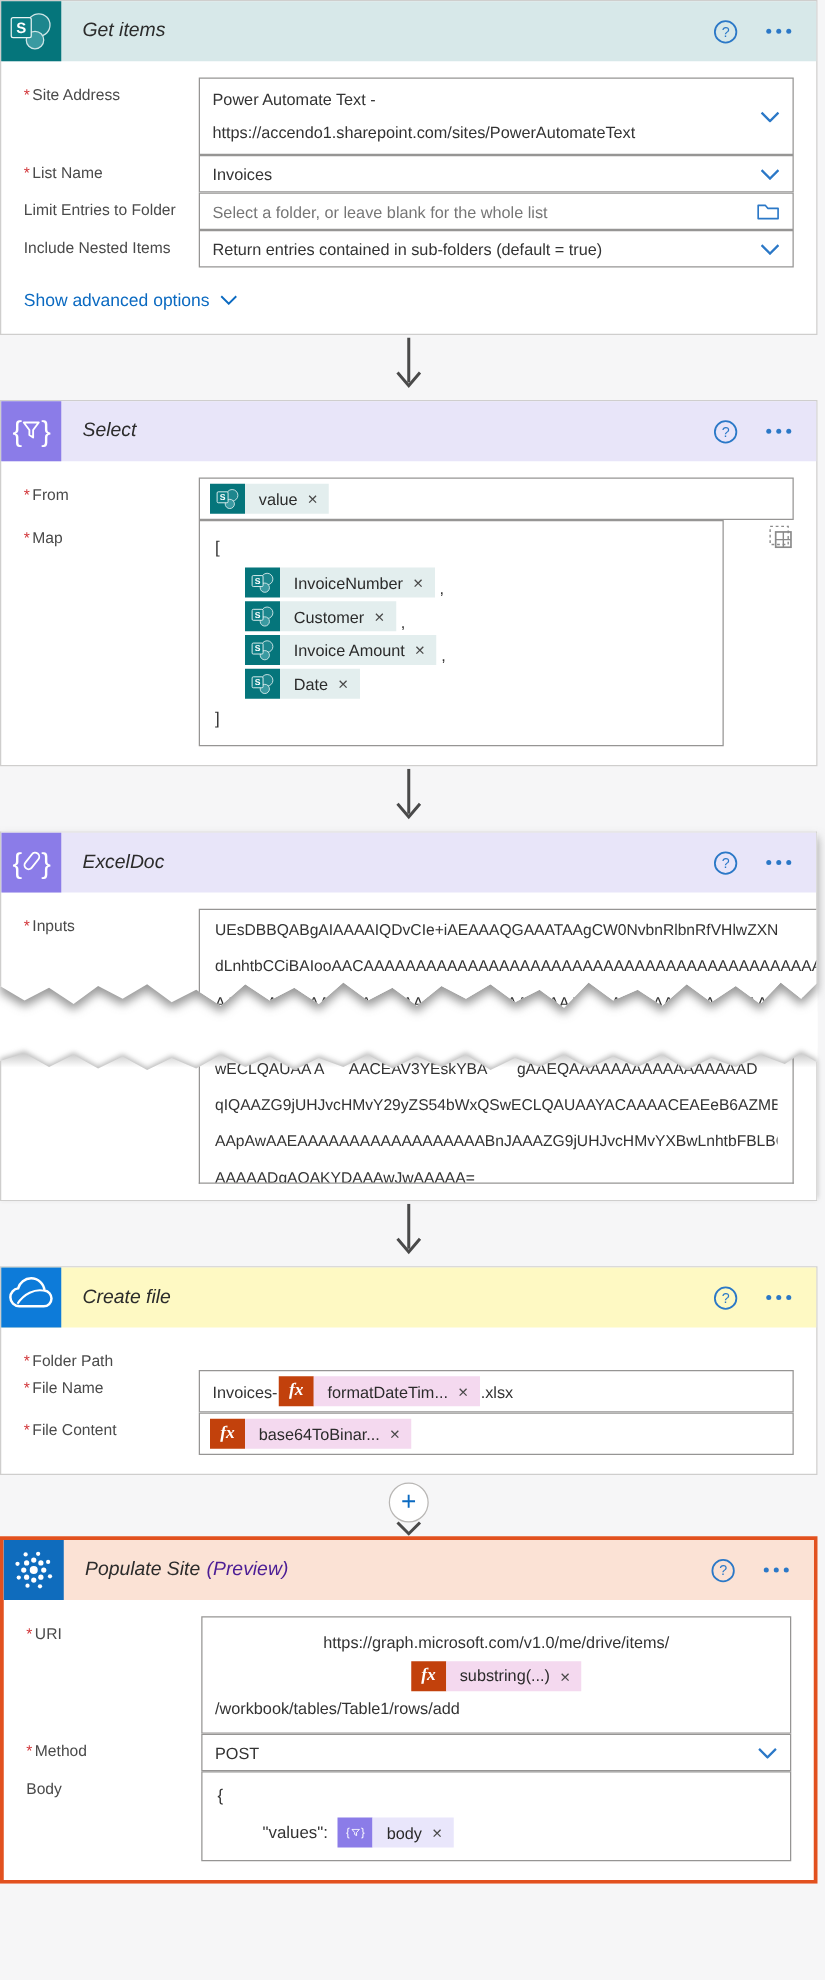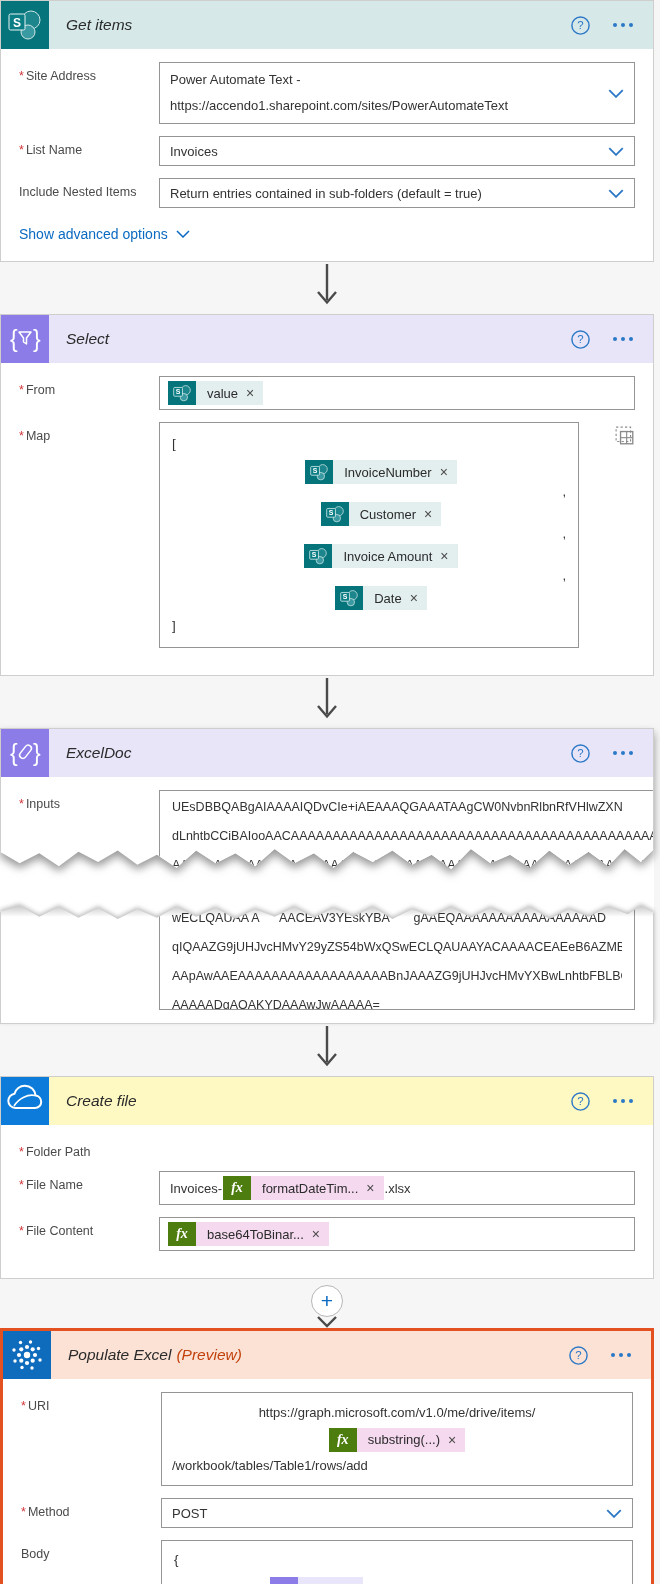--- a/index.html
+++ b/index.html
@@ -9,29 +9,29 @@
     font-family:"Liberation Sans","DejaVu Sans",sans-serif;
     color:#333;
   }
   .canvas { width:660px; padding-right:6px; }
 
   
   .card { width:654px; background:#fff; border:1px solid #cfcecd; }
   .card-head { display:flex; align-items:center; height:48px; }
   .app-icon { width:48px; height:48px; flex:0 0 48px; display:flex; align-items:center; justify-content:center; }
   .card-title { margin-left:17px; font-size:15.5px; color:#2b2b2b;font-style:italic; }
-  .title-preview { color:#c2410c; margin-left:5px; }
+  .title-preview { color:#4c1d95; margin-left:5px; }
   .head-actions { margin-left:auto; display:flex; align-items:center; gap:22px; padding-right:20px; }
   .help-ic { cursor:pointer; display:flex; }
   .dots { display:flex; gap:4px; cursor:pointer; }
   .dots i { width:4px; height:4px; border-radius:50%; background:#2b78c7; display:block; }
 
   .card-body { padding:13px 18px 15px 18px; }
-  .row { display:flex; align-items:flex-start; margin-bottom:12px; }
-  .row:last-child { margin-bottom:12px; }
+  .row { display:flex; align-items:flex-start; }
+  .row:last-child { margin-bottom:0; }
   .label { flex:0 0 140px; padding-top:7px; font-size:12.5px; color:#4a4a4a; }
   .req { color:#d13438; margin-right:2px; }
   .box {
     flex:1; border:1px solid #969594; background:#fff; min-height:30px;
     padding:4px 10px; font-size:13px; color:#333;
     display:flex; align-items:center;
   }
   .box .grow { flex:1; }
   .box .val-lines > div { line-height:26px; }
   .placeholder { color:#767676; }
@@ -51,28 +51,28 @@
   .ic-http   { background:#0f6cbd; }
 
   
   .chip { display:inline-flex; align-items:stretch; height:24px; vertical-align:middle; cursor:pointer;text-align:center; }
   .chip-ic { width:28px; display:flex; align-items:center; justify-content:center; }
   .chip-body { display:flex; align-items:center; gap:8px; padding:0 9px 0 11px; font-size:13px; color:#2b2b2b; }
   .sp-body  { background:#e3eeee; }
   .fx-body  { background:#f4d9ef; }
   .sel-body { background:#e9e6fb; }
   .chip-x { color:#4a4a4a; font-size:14px; cursor:pointer; }
-  .fx-ic { background:#4d7c0f; color:#fff; font-size:14px; font-family:"Liberation Serif","DejaVu Serif",serif; font-style:italic; font-weight:bold; }
+  .fx-ic { background:#c2410c; color:#fff; font-size:14px; font-family:"Liberation Serif","DejaVu Serif",serif; font-style:italic; font-weight:bold; }
   .sel-ic { background:#8b7ce8; color:#fff; font-size:9px; display:flex; align-items:center; justify-content:center; gap:1px; }
   .brace { color:#fff; }
 
   
   .code-line { line-height:26px; font-size:13.5px; color:#333; }
   .map-box { display:block; padding:8px 12px; }
-  .map-row { display:flex; align-items:center; margin:3px 0 3px 24px;flex-direction:column; }
+  .map-row { display:flex; align-items:center; margin:3px 0 3px 24px; }
   .comma { margin-left:4px; color:#333; align-self:flex-end; }
   .map-grid-ic { margin-left:8px; padding-top:4px; cursor:pointer; }
 
   
   .connector { display:flex; justify-content:center; padding:2px 0; }
   .plus-connector { display:flex; flex-direction:column; align-items:center; padding-top:6px; }
   .plus-circle { width:32px; height:32px; border:1.5px solid #b9b7b5; border-radius:50%;
     background:#fff; color:#0b6ac1; font-size:21px; font-weight:400;
     display:flex; align-items:center; justify-content:center; cursor:pointer; z-index:2; }
 
@@ -144,20 +144,31 @@
           </span>
         </div>
       </div>
       <div class="row">
         <div class="label"><span class="req">*</span><span>List Name</span></div>
         <div class="box">
           <span class="grow">Invoices</span>
           <span class="right-ic">
             <svg width="16" height="9" viewBox="0 0 14 8">
                 <path d="M1 1 L7 7 L13 1" fill="none" stroke="#2b78c7" stroke-width="1.6"></path>
+              </svg>
+          </span>
+        </div>
+      </div>
+      <div class="row">
+        <div class="label">Limit Entries to Folder</div>
+        <div class="box">
+          <span class="grow placeholder">Select a folder, or leave blank for the whole list</span>
+          <span class="right-ic">
+            <svg width="19" height="15" viewBox="0 0 20 16">
+                <path d="M1.5 13.8 V2.5 h6.2 l2 2.5 h8.8 v8.8 Z" fill="none" stroke="#2b78c7" stroke-width="1.4" stroke-linejoin="round"></path>
               </svg>
           </span>
         </div>
       </div>
       <div class="row">
         <div class="label">Include Nested Items</div>
         <div class="box">
           <span class="grow">Return entries contained in sub-folders (default = true)</span>
           <span class="right-ic">
             <svg width="16" height="9" viewBox="0 0 14 8">
@@ -461,21 +472,21 @@
           <circle cx="37" cy="29" r="1.7" fill="#fff"></circle>
             <circle cx="29" cy="37" r="1.7" fill="#fff"></circle>
             <circle cx="19" cy="36.5" r="1.7" fill="#fff"></circle>
             <circle cx="12" cy="30" r="1.7" fill="#fff"></circle>
             <circle cx="11" cy="19" r="1.7" fill="#fff"></circle>
             <circle cx="17.5" cy="11.5" r="1.7" fill="#fff"></circle>
             <circle cx="27.5" cy="11" r="1.7" fill="#fff"></circle>
             <circle cx="35.5" cy="17.5" r="1.7" fill="#fff"></circle>
         </svg>
       </div>
-      <div class="card-title"><span>Populate Excel</span><span class="title-preview">(Preview)</span></div>
+      <div class="card-title"><span>Populate Site</span><span class="title-preview">(Preview)</span></div>
       <div class="head-actions">
         <span class="help-ic">
           <svg width="21" height="21" viewBox="0 0 22 22">
               <circle cx="11" cy="11" r="9" fill="none" stroke="#2b78c7" stroke-width="1.5"></circle>
               <text x="11" y="15" text-anchor="middle" font-size="12" fill="#2b78c7">?</text>
             </svg>
         </span>
         <span class="dots">
             <i></i>
             <i></i>

